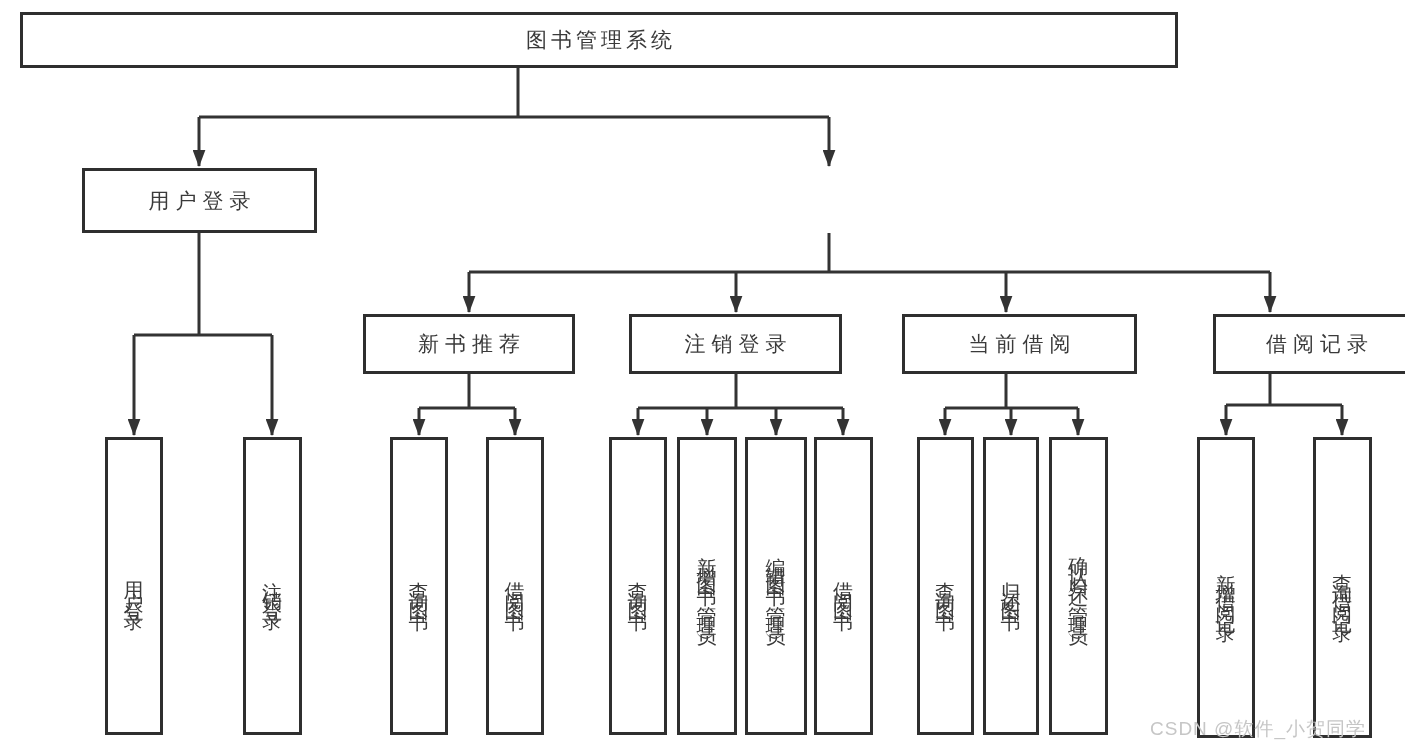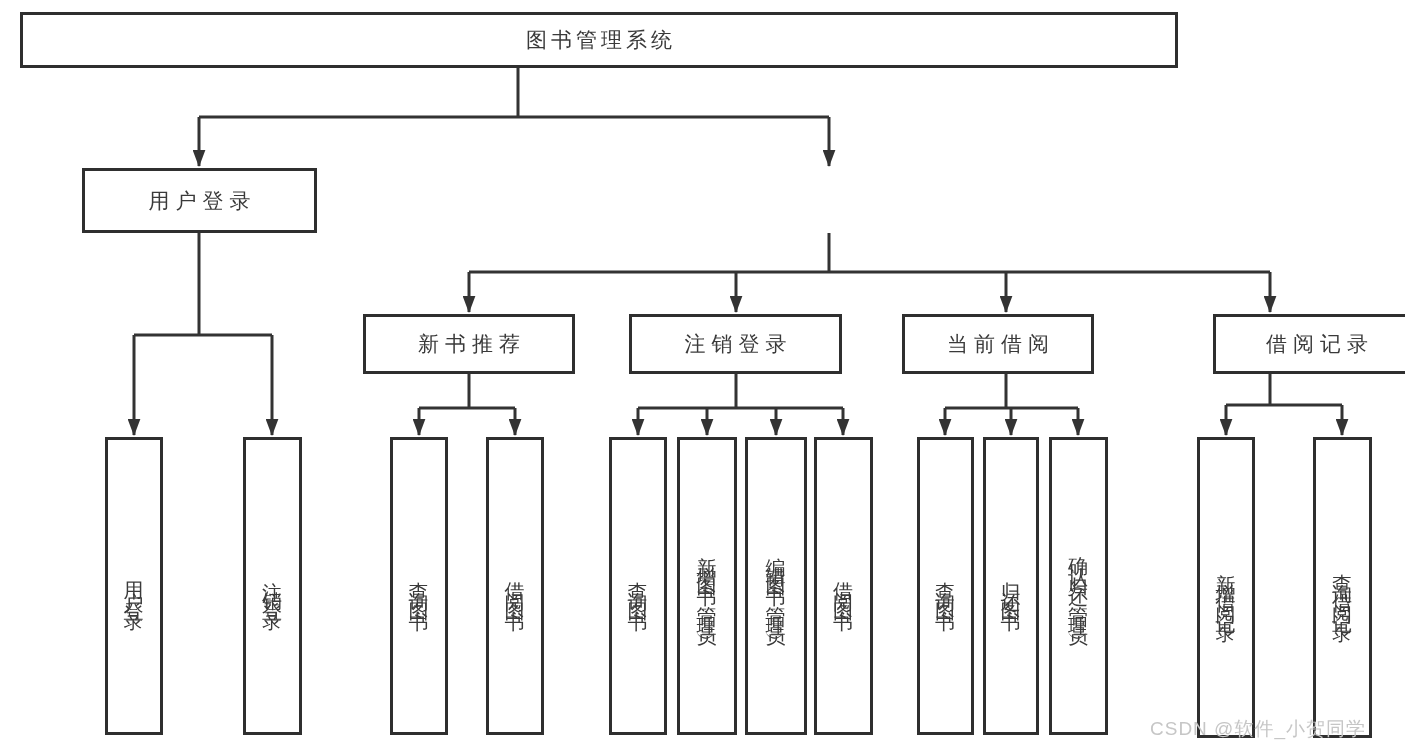--- a/index.html
+++ b/index.html
@@ -115,21 +115,21 @@
   <div class="node hbox" style="left:82px; top:168px; width:235px; height:65px;">
     <span class="htext">用户登录</span>
   </div>
 
   <div class="node hbox" style="left:363px; top:314px; width:212px; height:60px;justify-content:center;">
     <span class="htext">新书推荐</span>
   </div>
   <div class="node hbox" style="left:629px; top:314px; width:213px; height:60px;">
     <span class="htext">注销登录</span>
   </div>
-  <div class="node hbox" style="left:902px; top:314px; width:192px; height:60px;">
+  <div class="node hbox" style="left:902px; top:314px; width:235px; height:60px;">
     <span class="htext">当前借阅</span>
   </div>
   <div class="node hbox" style="left:1213px; top:314px; width:208px; height:60px;">
     <span class="htext">借阅记录</span>
   </div>
 
   <div class="node vbox" style="left:105px; top:437px; width:58px; height:298px;">
     <span class="vtext">用户登录</span>
   </div>
   <div class="node vbox" style="left:243px; top:437px; width:59px; height:298px;">

